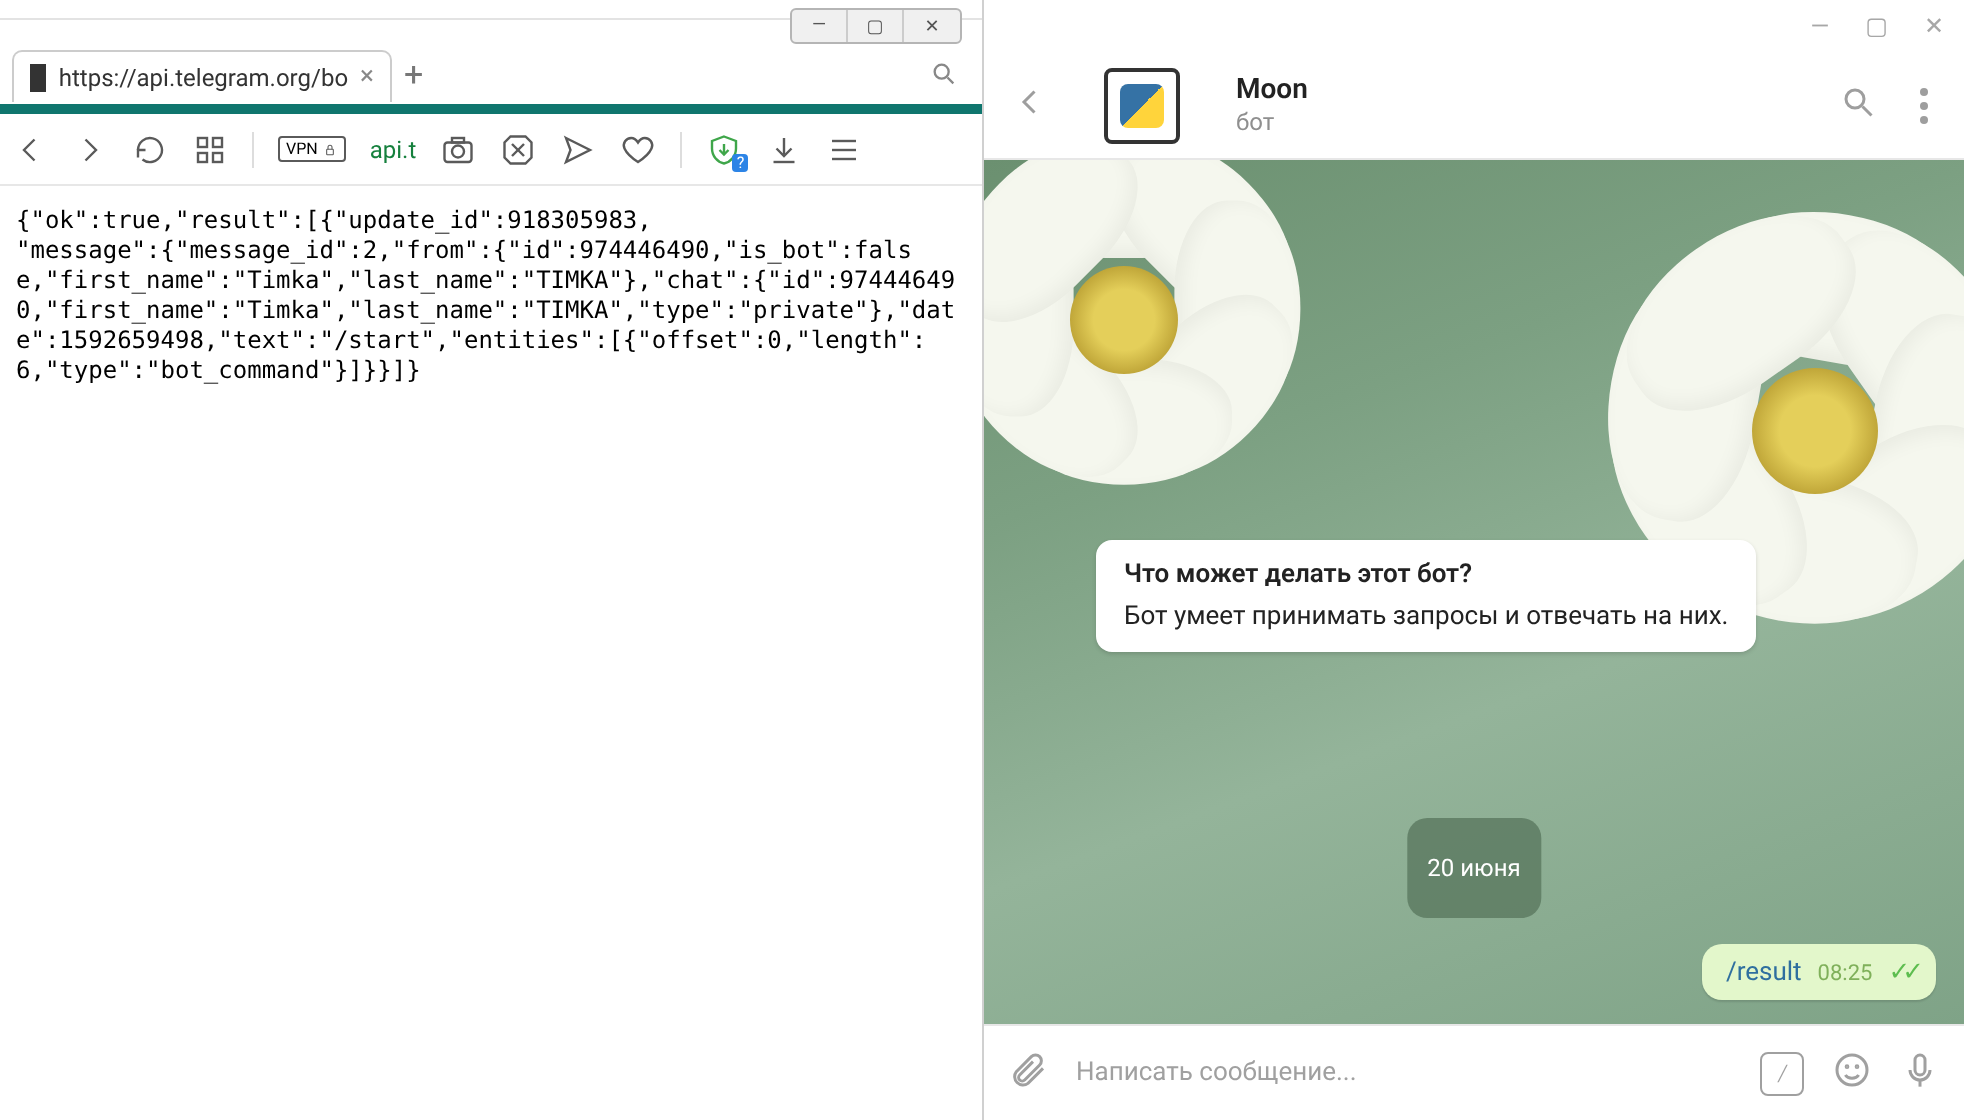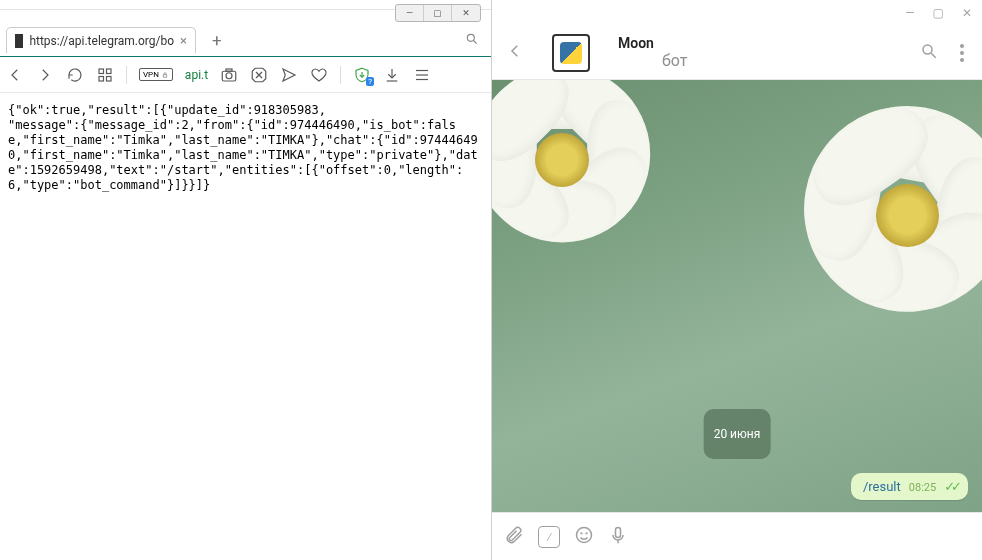--- a/index.html
+++ b/index.html
@@ -5,21 +5,21 @@
   * { margin: 0; padding: 0; box-sizing: border-box; font-family: -apple-system, BlinkMacSystemFont, "Segoe UI", Roboto, Arial, sans-serif; }
   body { width: 982px; height: 560px; display: flex; background: #fff; }
 
   
   .browser { width: 492px; height: 100%; display: flex; flex-direction: column; border-right: 1px solid #d0d0d0; position: relative; }
   .win-title { height: 10px; border-bottom: 1px solid #e3e3e3; position: relative; }
   .win-ctrls { position: absolute; right: 10px; top: 4px; display: flex; gap: 0; border: 1px solid #b5b5b5; border-radius: 3px; background:#f0f0f0; }
   .win-ctrls span { width: 28px; height: 16px; display: flex; align-items: center; justify-content: center; font-size: 9px; color: #555; border-right: 1px solid #ccc; }
   .win-ctrls span:last-child { border-right: none; }
 
-  .tabbar { display: flex; align-items: center; height: 33px; padding-left: 6px; border-bottom: 1px solid #0f766e; gap: 10px; margin-top: 14px;}
+  .tabbar { display: flex; align-items: center; height: 33px; padding-left: 6px; border-bottom: 5px solid #0f766e; gap: 0; margin-top: 14px;}
   .tab { display: flex; align-items: center; gap: 6px; background: #fff; border: 1px solid #ccc; border-bottom: none; border-radius: 5px 5px 0 0; padding: 5px 8px; font-size: 12px; color: #333; max-width: 190px; }
   .tab .favicon { width: 14px; height: 14px; background: #333; }
   .tab .close { font-size: 13px; color: #888; }
   .newtab { font-size: 17px; color: #777; padding: 0 6px; cursor: pointer; }
   .search-tab { margin-left: auto; margin-right: 12px; color: #888; }
   .search-tab svg { width:14px;height:14px;stroke:#888;fill:none;stroke-width:2;}
 
   .toolbar { display: flex; align-items: center; height: 36px; padding: 0 6px; gap: 12px; border-bottom: 1px solid #e7e7e7; }
   .toolbar .ico { width: 18px; height: 18px; display: flex; align-items: center; justify-content: center; color: #5a5a5a; cursor: pointer; }
   .toolbar svg { width: 18px; height: 18px; stroke: #5a5a5a; fill: none; stroke-width: 1.6; }
@@ -37,21 +37,21 @@
   .tg-winbar span { cursor:pointer; }
 
   .tg-header { height: 54px; display: flex; align-items: center; padding: 0 14px; gap: 28px; border-bottom: 1px solid #e7e7e7; }
   .tg-back svg, .tg-search svg, .tg-more svg { width: 18px; height: 18px; stroke: #9e9e9e; fill: none; stroke-width: 2; }
   .tg-more { display:flex; flex-direction:column; gap:3px; padding:0 4px;}
   .tg-more i { width:4px;height:4px;border-radius:50%;background:#9e9e9e;display:block;}
   .avatar { width: 38px; height: 38px; border-radius: 4px; background: #fff; border: 2px solid #333; position: relative; display:flex;align-items:center;justify-content:center;}
   .avatar .py { width: 22px; height: 22px; background: linear-gradient(135deg,#3572A5 50%,#FFD43B 50%); border-radius: 4px; }
   .chat-title { display: flex; flex-direction: column; line-height: 1.2; }
   .chat-title .name { font-size: 14px; font-weight: 600; color: #222; }
-  .chat-title .sub { font-size: 16px; color: #8f8f8f; margin-left: 44px; }
+  .chat-title .sub { font-size: 12px; color: #8f8f8f; }
   .tg-header .right { margin-left: auto; display:flex; gap:18px; align-items:center;}
 
   .tg-body { flex: 1; position: relative; overflow: hidden; background: linear-gradient(160deg,#6b9070 0%,#7ca082 30%,#94b49a 60%,#7fa387 100%); }
   .flower { position:absolute; border-radius:50%; }
   .f1 { left:-20px; top:-10px; width:180px; height:180px; }
   .f2 { right:-30px; top:30px; width:210px; height:210px; }
   .petal { position:absolute; width:60%; height:35%; background:#f5f7ee; border-radius:60% 60% 50% 50%; left:20%; top:-2%; transform-origin: 50% 140%; box-shadow: inset 0 -4px 10px rgba(0,0,0,.05);}
   .center { position:absolute; width:30%; height:30%; left:35%; top:35%; background: radial-gradient(circle,#e4cf5a 40%,#b59a2f 80%); border-radius:50%; }
 
   .info-card { position: absolute; left: 56px; top: 190px; background: #fff; border-radius: 8px; padding: 10px 14px; box-shadow: 0 1px 2px rgba(0,0,0,.15); max-width: 360px; font-size: 13px; color: #222; }
@@ -237,36 +237,41 @@
       <div class="petal" style="transform:rotate(55deg)"></div>
       <div class="petal" style="transform:rotate(100deg)"></div>
       <div class="petal" style="transform:rotate(145deg)"></div>
       <div class="petal" style="transform:rotate(190deg)"></div>
       <div class="petal" style="transform:rotate(235deg)"></div>
       <div class="petal" style="transform:rotate(280deg)"></div>
       <div class="petal" style="transform:rotate(325deg)"></div>
       <div class="center"></div>
     </div>
 
+    <div class="info-card">
+      <div class="q">Что может делать этот бот?</div>
+      <div>Бот умеет принимать запросы и отвечать на них.</div>
+    </div>
 
     <div class="date-chip">20 июня</div>
 
     <div class="msg-out">
       <span class="cmd">/result</span>
       <span class="time">08:25</span>
       <span class="checks">✓✓</span>
     </div>
   </div>
 
   <div class="tg-input">
     <span>
       <svg viewBox="0 0 24 24">
           <path d="M21 11l-9 9a5 5 0 0 1-7-7l9-9a3.5 3.5 0 0 1 5 5l-9 9a2 2 0 0 1-3-3l8-8"></path>
         </svg>
     </span>
+    <input type="text" placeholder="Написать сообщение..." style="">
     <span class="cmd-btn">/</span>
     <span>
       <svg viewBox="0 0 24 24">
           <circle cx="12" cy="12" r="9"></circle>
           <circle cx="9" cy="10" r="0.5" fill="#a0a0a0"></circle>
           <circle cx="15" cy="10" r="0.5" fill="#a0a0a0"></circle>
           <path d="M8 15c1 1.5 2.5 2 4 2s3-.5 4-2"></path>
         </svg>
     </span>
     <span>

